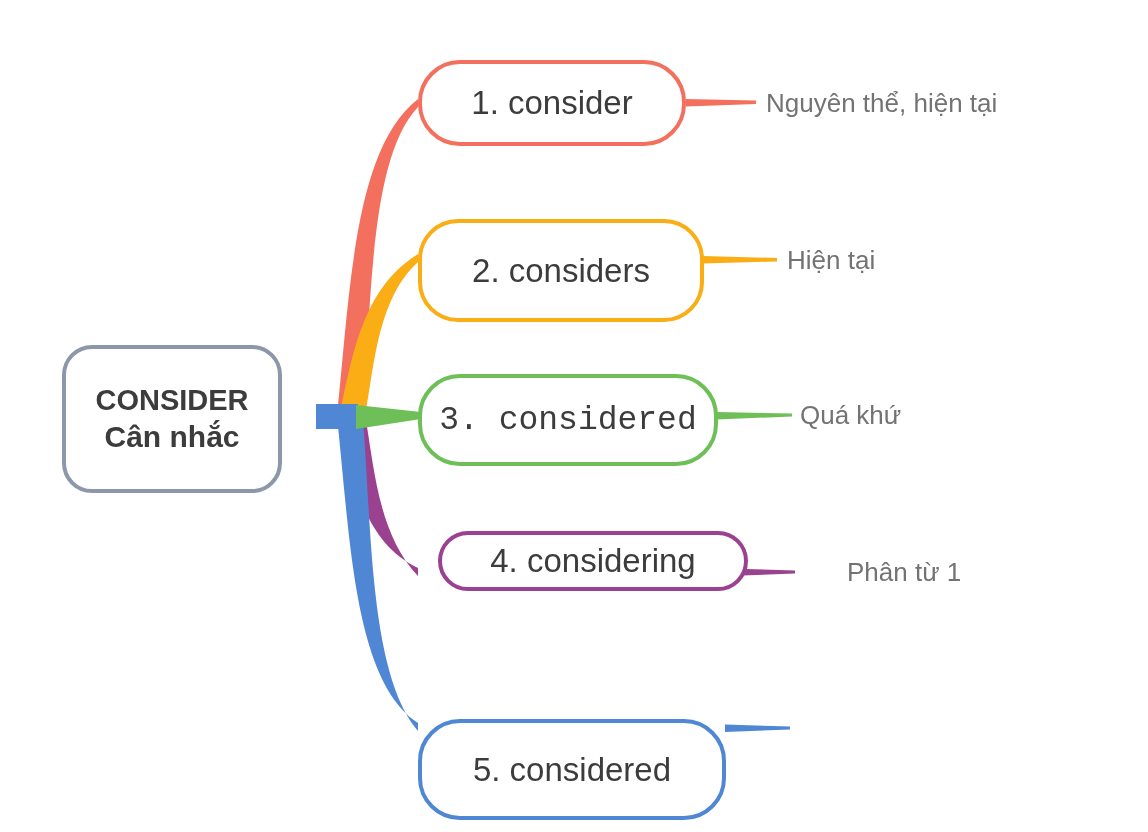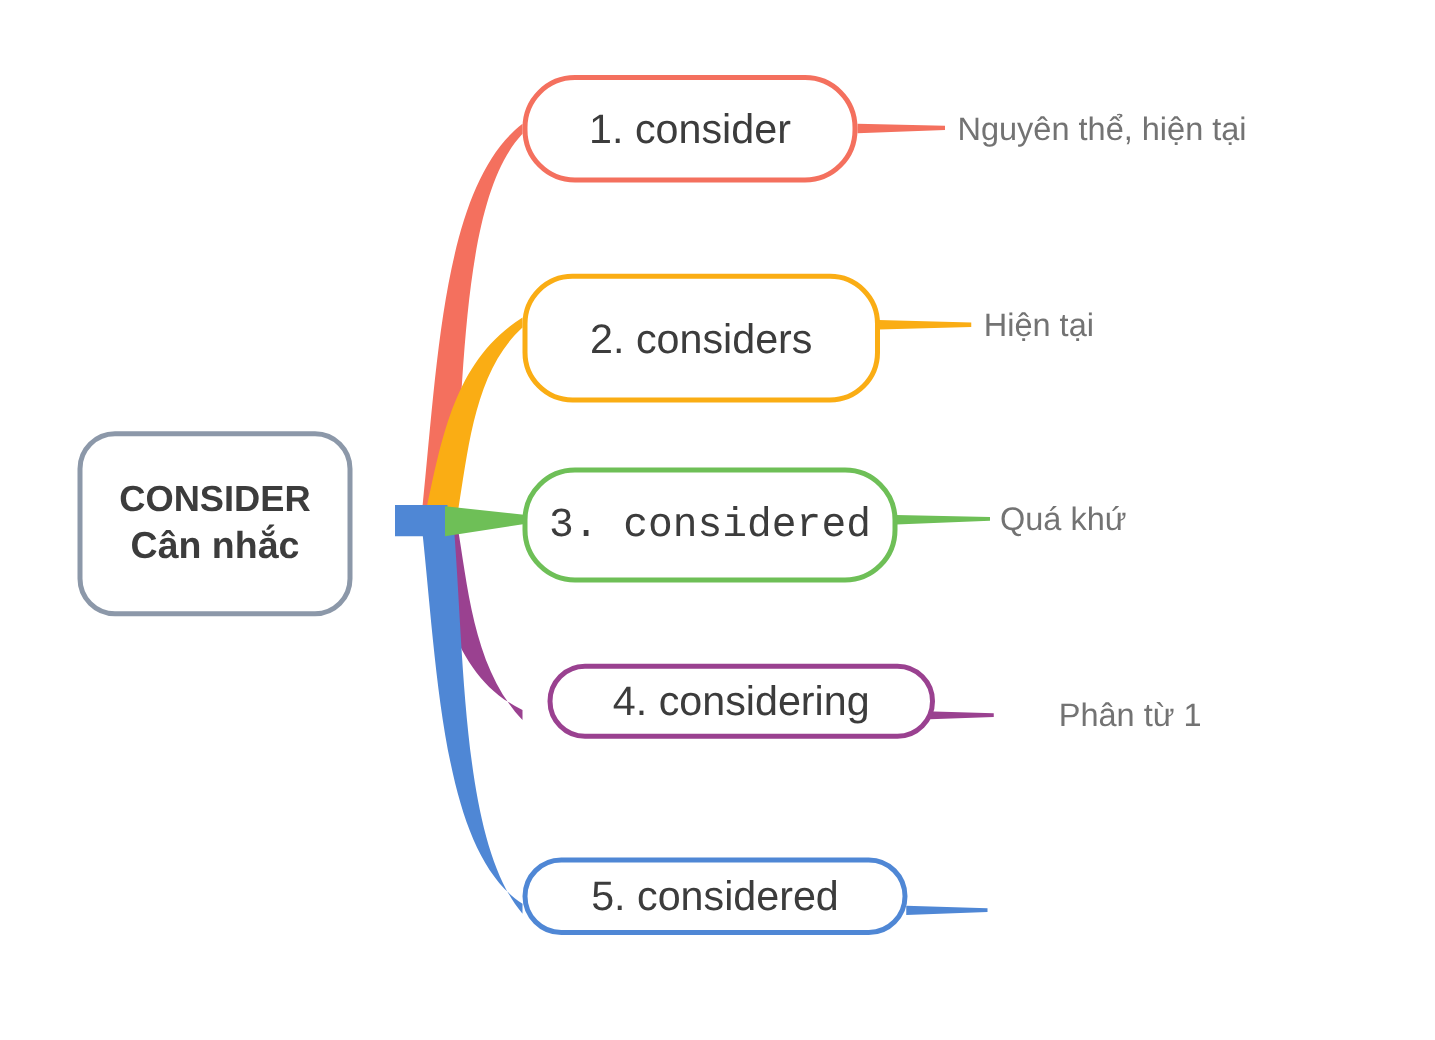--- a/index.html
+++ b/index.html
@@ -34,21 +34,21 @@
     flex-direction: column;
     text-align: center;
   }
   .root-title { font-size: 29px; font-weight: bold; line-height: 1.25; }
   .root-subtitle { font-size: 30px; font-weight: bold; line-height: 1.25; }
   .branch-node { font-size: 33px; border-radius: 42px; }
   .b1 { left: 418px; top: 60px;  width: 268px; height: 86px; }
   .b2 { left: 418px; top: 219px; width: 286px; height: 103px; border-radius: 40px; }
   .b3 { left: 418px; top: 374px; width: 300px; height: 92px; font-family: Liberation Mono, monospace; }
   .b4 { left: 438px; top: 531px; width: 310px; height: 60px; border-radius: 41px; }
-  .b5 { left: 418px; top: 686px; width: 308px; height: 62px; text-align: center; }
+  .b5 { left: 418px; top: 719px; width: 308px; height: 101px; text-align: center; }
   .leaf-label {
     position: absolute;
     font-size: 26px;
     color: #737373;
     line-height: 38px;
     white-space: nowrap;
   }
   .l1 { left: 766px; top: 84px; }
   .l2 { left: 787px; top: 241px; }
   .l3 { left: 800px; top: 396px; }

